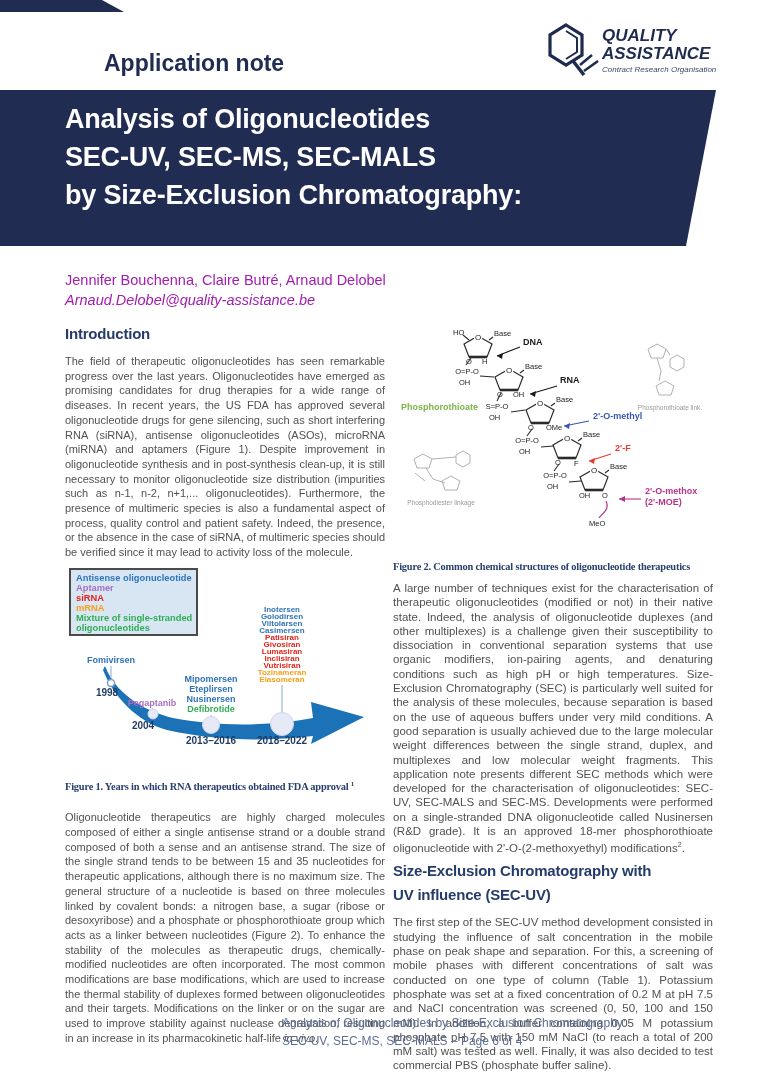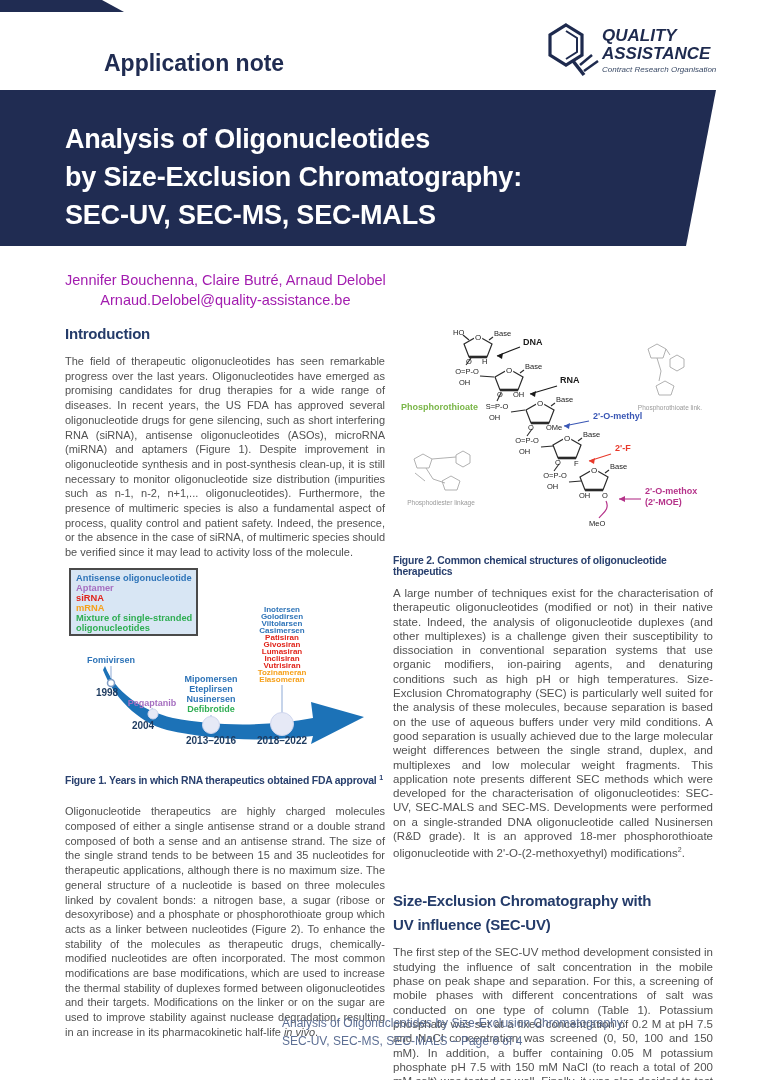--- a/index.html
+++ b/index.html
@@ -4,31 +4,31 @@
 <style>
   html,body{margin:0;padding:0;background:#ffffff;}
   .page{position:relative;width:764px;height:1080px;background:#fff;overflow:hidden;
         font-family:"Liberation Sans",sans-serif;}
   .corner-strip{position:absolute;left:0;top:0;width:124px;height:12px;background:#202c52;
         clip-path:polygon(0 0,102px 0,124px 100%,0 100%);}
   .kicker{position:absolute;left:65px;top:50px;font-size:23px;font-weight:bold;color:#202c52;margin-left:39px;}
   .logo{position:absolute;left:540px;top:21px;}
   .band{position:absolute;left:0;top:90px;width:716px;height:156px;background:#202c52;
         clip-path:polygon(0 0,100% 0,calc(100% - 30px) 100%,0 100%);}
-  .band .title{padding:30px 0 0 65px;color:#ffffff;font-size:27px;font-weight:bold;
+  .band .title{padding:10px 0 0 65px;color:#ffffff;font-size:27px;font-weight:bold;
         line-height:38px;letter-spacing:-0.2px;}
   .authors{position:absolute;left:65px;top:270px;color:#a21caf;font-size:14.5px;line-height:20px;}
-  .authors .email{text-align:center;}
+  .authors .email{font-style:italic;}
   .col{position:absolute;width:320px;}
   .col-left{left:65px;top:322px;}
   .col-right{left:393px;top:313px;}
   h2.sec{margin:0;color:#253c6a;font-size:15px;font-weight:bold;line-height:24px;letter-spacing:-0.2px;}
   p.body{margin:8px 0 0 0;color:#515151;font-size:11px;line-height:14.7px;text-align:justify;}
   .col-right p.body{font-size:11.5px;line-height:14.3px;}
-  .figcap{margin-top:16px;color:#29406e;font-size:10.4px;font-weight:bold;letter-spacing:-0.2px;}
+  .figcap{margin-top:22px;color:#29406e;font-size:10.4px;font-weight:bold;letter-spacing:-0.2px;font-family:Liberation Serif, serif;}
   .figcap sup{font-size:7px;}
   p.body sup{font-size:7px;}
   .em{font-style:italic;}
   figure{margin:0;}
   .fig1{margin-top:6px;}
   .footer{position:absolute;right:52px;top:1014px;width:430px;text-align:left;
         color:#5d6f94;font-size:12px;line-height:18px;}
   
   .tl-drug{font-weight:bold;text-anchor:middle;}
   .tl-year{font-weight:bold;text-anchor:middle;fill:#1d3a5f;font-size:10px;}
@@ -61,22 +61,22 @@
       </g>
       <text x="62" y="20" font-size="17" font-weight="bold" font-style="italic" fill="#1e2a4e">QUALITY</text>
       <text x="62" y="38" font-size="17" font-weight="bold" font-style="italic" fill="#1e2a4e">ASSISTANCE</text>
       <text x="62" y="51" font-size="8" font-style="italic" fill="#3a4a66">Contract Research Organisation</text>
     </svg>
   </div>
 
   <div class="band">
     <div class="title">
       <div>Analysis of Oligonucleotides</div>
+      <div>SEC-UV, SEC-MS, SEC-MALS</div>
       <div>by Size-Exclusion Chromatography:</div>
-      <div>SEC-UV, SEC-MS, SEC-MALS</div>
     </div>
   </div>
 
   <div class="authors">
     <div>Jennifer Bouchenna, Claire Butré, Arnaud Delobel</div>
     <div class="email">Arnaud.Delobel@quality-assistance.be</div>
   </div>
 
   <div class="col col-left">
     <h2 class="sec">Introduction</h2>
@@ -259,21 +259,21 @@
         <path d="M213,188 C217,196 210,200 206,205" stroke="#b5338a" stroke-width="1.2" fill="none"></path>
         <text class="atom-s" x="196" y="213" fill="#b5338a">MeO</text>
       </svg>
       <figcaption class="figcap">Figure 2. Common chemical structures of oligonucleotide therapeutics</figcaption>
     </figure>
 
     <p class="body" style="margin-top:9px">
       <span>A large number of techniques exist for the characterisation of therapeutic oligonucleotides (modified or not) in their native state. Indeed, the analysis of oligonucleotide duplexes (and other multiplexes) is a challenge given their susceptibility to dissociation in conventional separation systems that use organic modifiers, ion-pairing agents, and denaturing conditions such as high pH or high temperatures. Size-Exclusion Chromatography (SEC) is particularly well suited for the analysis of these molecules, because separation is based on the use of aqueous buffers under very mild conditions. A good separation is usually achieved due to the large molecular weight differences between the single strand, duplex, and multiplexes and low molecular weight fragments. This application note presents different SEC methods which were developed for the characterisation of oligonucleotides: SEC-UV, SEC-MALS and SEC-MS. Developments were performed on a single-stranded DNA oligonucleotide called Nusinersen (R&amp;D grade). It is an approved 18-mer phosphorothioate oligonucleotide with 2'-O-(2-methoxyethyl) modifications</span><sup>2</sup><span>.</span>
     </p>
 
-    <h2 class="sec" style="margin-top:29px">
+    <h2 class="sec" style="margin-top:4px">
       <span>Size-Exclusion Chromatography with</span><br>
       <span>UV influence (SEC-UV)</span>
     </h2>
 
     <p class="body">The first step of the SEC-UV method development consisted in studying the influence of salt concentration in the mobile phase on peak shape and separation. For this, a screening of mobile phases with different concentrations of salt was conducted on one type of column (Table 1). Potassium phosphate was set at a fixed concentration of 0.2 M at pH 7.5 and NaCl concentration was screened (0, 50, 100 and 150 mM). In addition, a buffer containing 0.05 M potassium phosphate pH 7.5 with 150 mM NaCl (to reach a total of 200 mM salt) was tested as well. Finally, it was also decided to test commercial PBS (phosphate buffer saline).</p>
   </div>
 
   <div class="footer">
     <div>Analysis of Oligonucleotides by Size-Exclusion Chromatography:</div>
     <div>SEC-UV, SEC-MS, SEC-MALS – Page 6 of 4</div>

